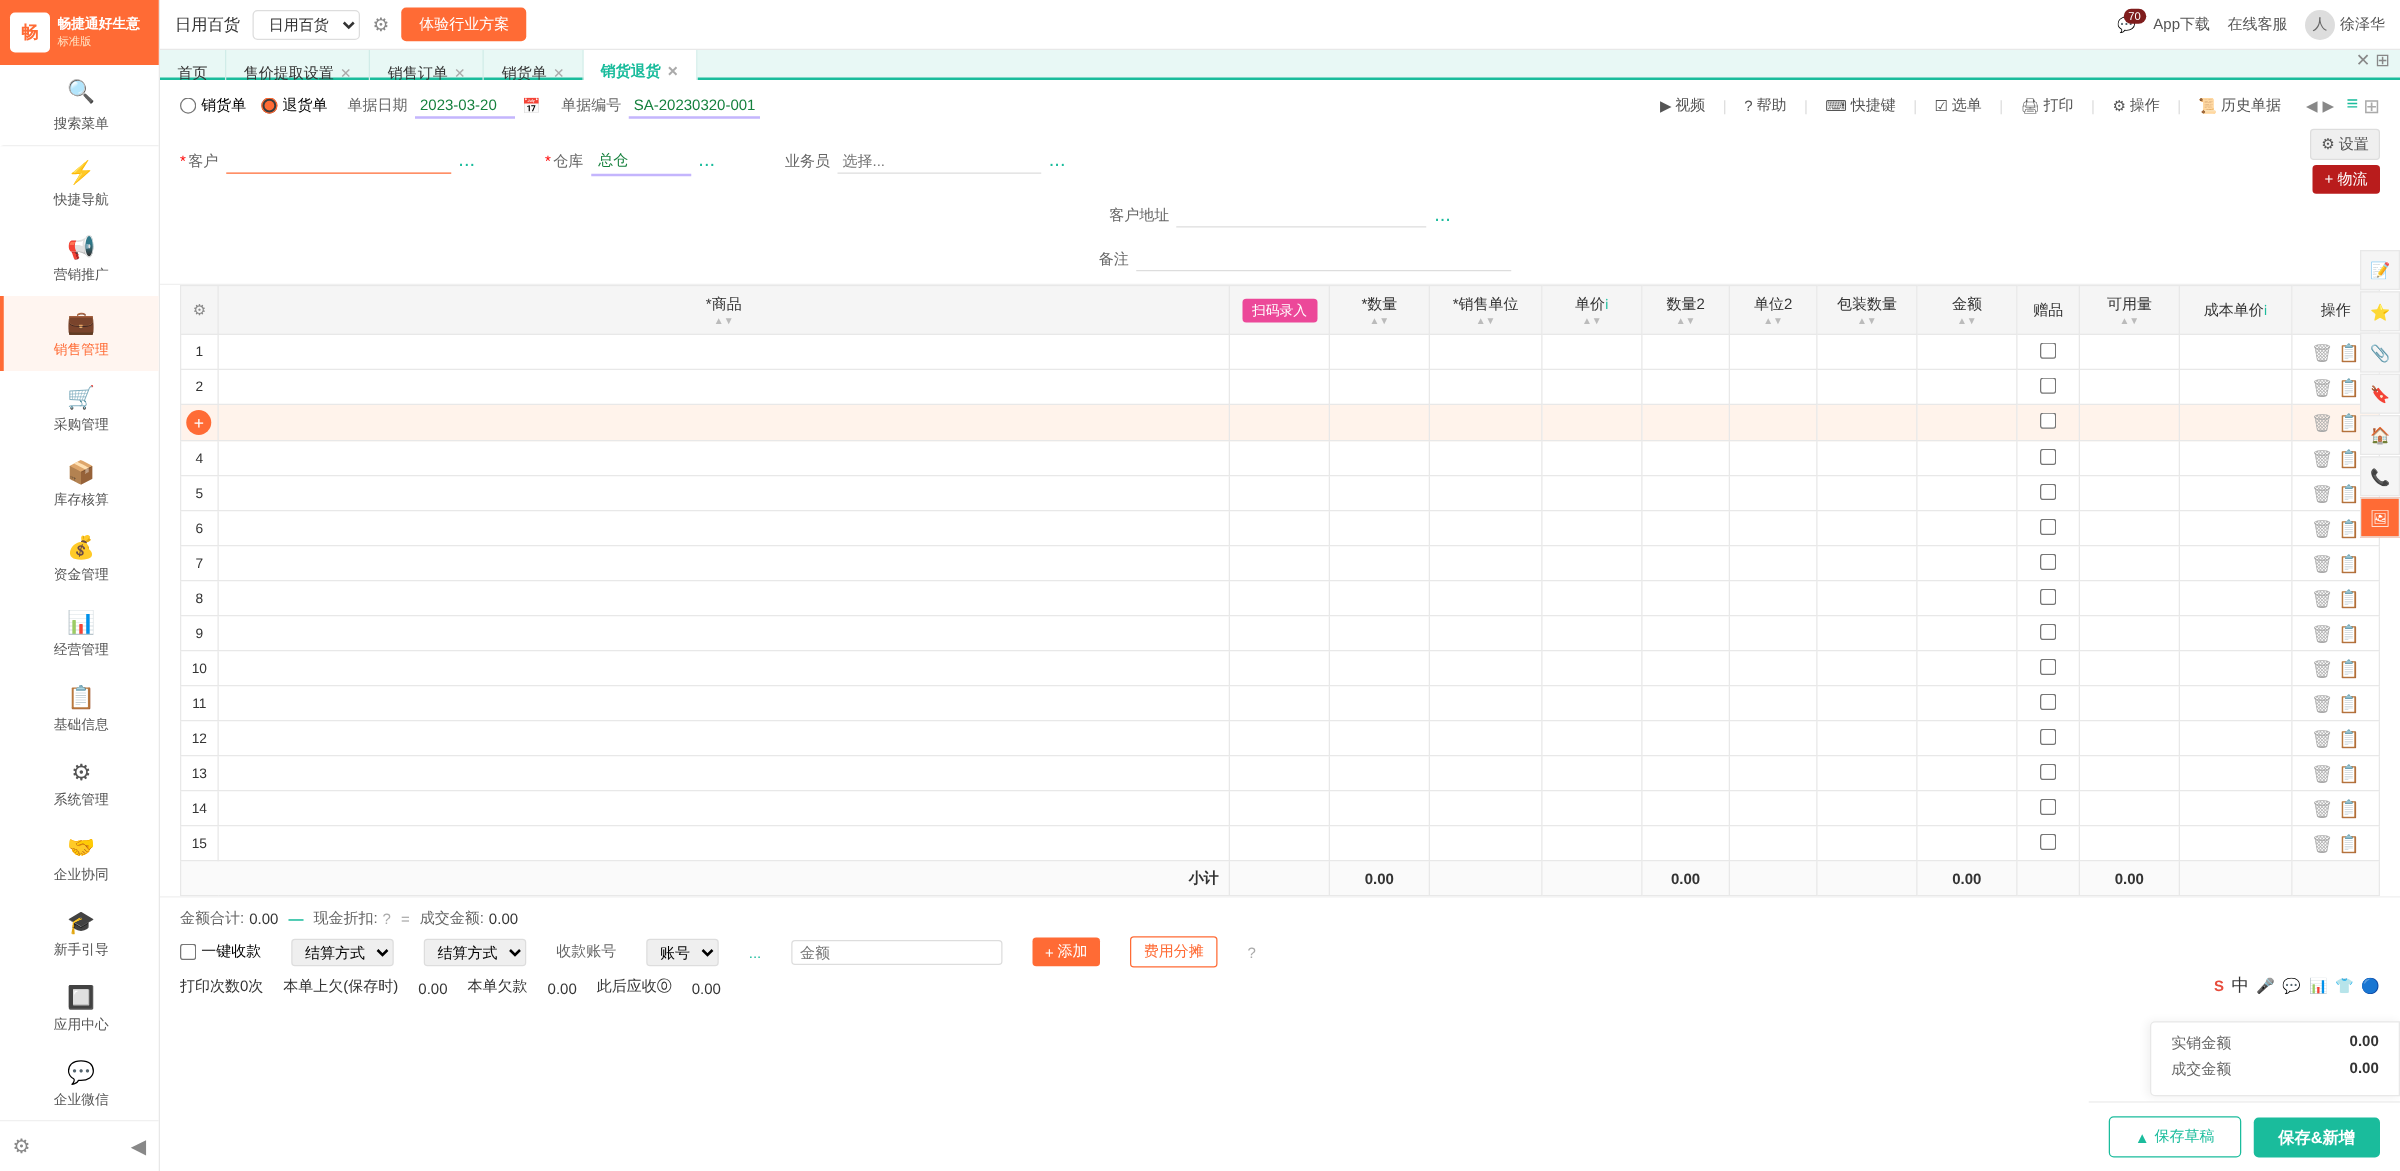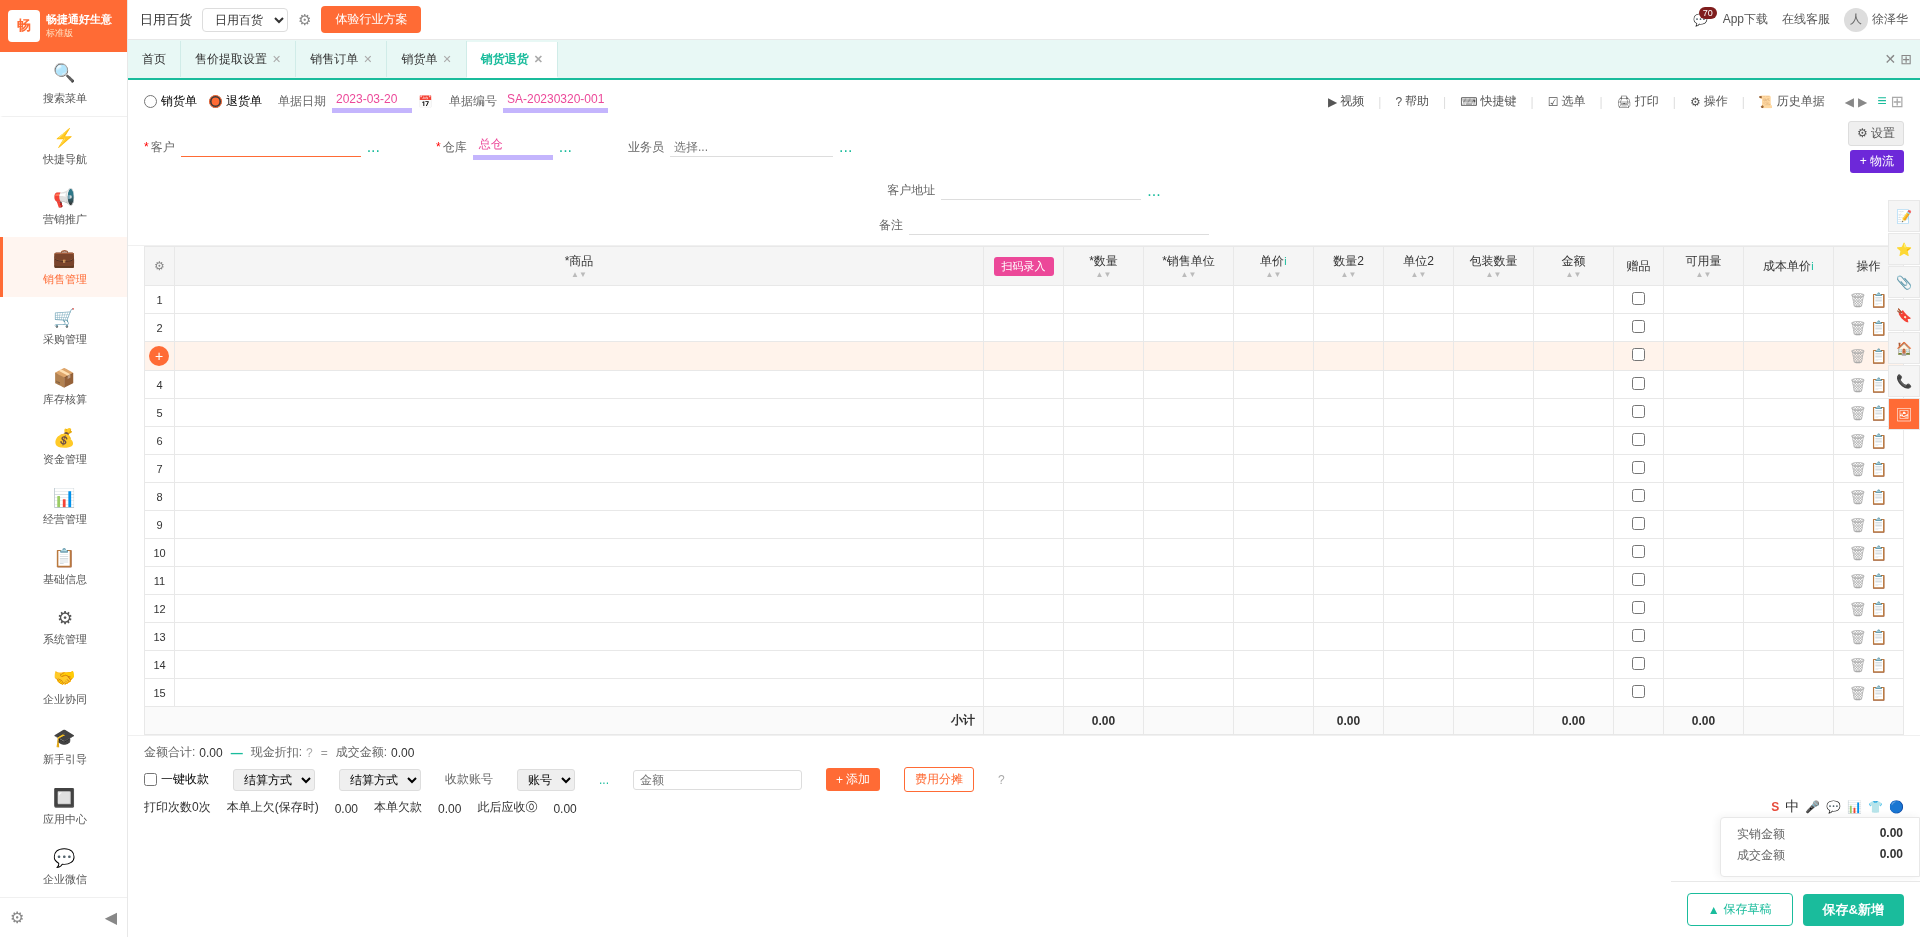--- a/index.html
+++ b/index.html
@@ -30,47 +30,47 @@
     .topbar-gear { color: #888; cursor: pointer; font-size: 15px; }
     .topbar-exp-btn { background: #ff6b35; color: #fff; border: none; border-radius: 4px; padding: 5px 14px; cursor: pointer; font-size: 12px; }
     .topbar-right { margin-left: auto; display: flex; align-items: center; gap: 14px; color: #555; }
     .topbar-right .badge-wrap { position: relative; }
     .topbar-right .badge { position: absolute; top: -6px; right: -8px; background: #7f1d1d; color: #fff; border-radius: 8px; font-size: 9px; padding: 1px 4px; }
     .topbar-right span { cursor: pointer; }
     .avatar-area { display: flex; align-items: center; gap: 4px; cursor: pointer; }
     .avatar-circle { width: 24px; height: 24px; border-radius: 50%; background: #ddd; display: flex; align-items: center; justify-content: center; font-size: 12px; color: #666; }
 
     
-    .tabbar { background: #e8f8f5; height: 40px; display: flex; align-items: center; padding: 0 0; border-bottom: 2px solid #1abc9c; flex-shrink: 0; }
+    .tabbar { background: #e8f8f5; height: 24px; display: flex; align-items: flex-start; padding: 0 0; border-bottom: 2px solid #1abc9c; flex-shrink: 0; }
     .tab { display: flex; align-items: center; padding: 0 14px; height: 36px; cursor: pointer; color: #333; border-right: 1px solid #d0ece8; font-size: 12px; gap: 5px; }
     .tab.active { background: #fff; color: #1abc9c; border-bottom: 2px solid #fff; margin-bottom: -2px; font-weight: bold; }
     .tab .tab-close { color: #aaa; font-size: 11px; }
     .tab-actions { margin-left: auto; display: flex; align-items: center; gap: 4px; padding-right: 8px; }
     .tab-actions span { cursor: pointer; color: #888; font-size: 14px; }
 
     
     .content { flex: 1; overflow: auto; background: #fff; }
 
     
     .form-header { padding: 10px 16px; border-bottom: 1px solid #f0f0f0; }
     .form-row { display: flex; align-items: center; gap: 16px; margin-bottom: 8px; flex-wrap: wrap; }
     .form-row:last-child { margin-bottom: 0; flex-direction: column; }
     .radio-group { display: flex; gap: 12px; }
     .radio-item { display: flex; align-items: center; gap: 4px; cursor: pointer; }
     .radio-item input[type="radio"] { accent-color: #ff6b35; }
     .form-field { display: flex; align-items: center; gap: 6px; }
     .form-label { color: #666; white-space: nowrap; }
     .form-label.required::before { content: '*'; color: #f00; margin-right: 2px; }
-    .form-value { color: #ec4899; border-bottom: 5px solid #c4b5fd; min-width: 80px; padding: 2px 4px; }
+    .form-value { color: #15803d; border-bottom: 2px solid #c4b5fd; min-width: 80px; padding: 2px 4px; }
     .form-input { border: none; border-bottom: 1px solid #ddd; outline: none; padding: 2px 4px; color: #333; min-width: 120px; background: transparent; }
     .dots-btn { color: #1abc9c; cursor: pointer; font-size: 16px; }
     .toolbar-right { margin-left: auto; display: flex; align-items: center; gap: 6px; }
     .toolbar-btn { display: flex; align-items: center; gap: 3px; color: #555; cursor: pointer; font-size: 12px; padding: 2px 6px; }
     .set-btn { border: 1px solid #ddd; border-radius: 3px; padding: 3px 8px; color: #555; cursor: pointer; display: flex; align-items: center; gap: 3px; }
-    .add-btn { background: #6d28d9; color: #fff; border: none; border-radius: 3px; padding: 3px 10px; cursor: pointer; display: flex; align-items: center; gap: 3px; }
+    .add-btn { background: #b91c1c; color: #fff; border: none; border-radius: 3px; padding: 3px 10px; cursor: pointer; display: flex; align-items: center; gap: 3px; }
 
     
     .table-wrap { padding: 0 16px 0 16px; }
     .data-table { width: 100%; border-collapse: collapse; }
     .data-table th { background: #f5f5f5; border: 1px solid #e8e8e8; padding: 6px 4px; text-align: center; color: #333; white-space: nowrap; font-weight: normal; }
     .data-table td { border: 1px solid #e8e8e8; padding: 4px; text-align: center; color: #333; height: 28px; }
     .data-table tr.highlighted td { background: #fff3eb; }
     .row-num { color: #999; font-size: 11px; }
     .plus-btn { width: 20px; height: 20px; background: #ff6b35; color: #fff; border: none; border-radius: 50%; cursor: pointer; font-size: 14px; display: flex; align-items: center; justify-content: center; }
     .scan-btn { background: #ec4899; color: #fff; border: none; border-radius: 3px; padding: 2px 8px; cursor: pointer; font-size: 11px; }

